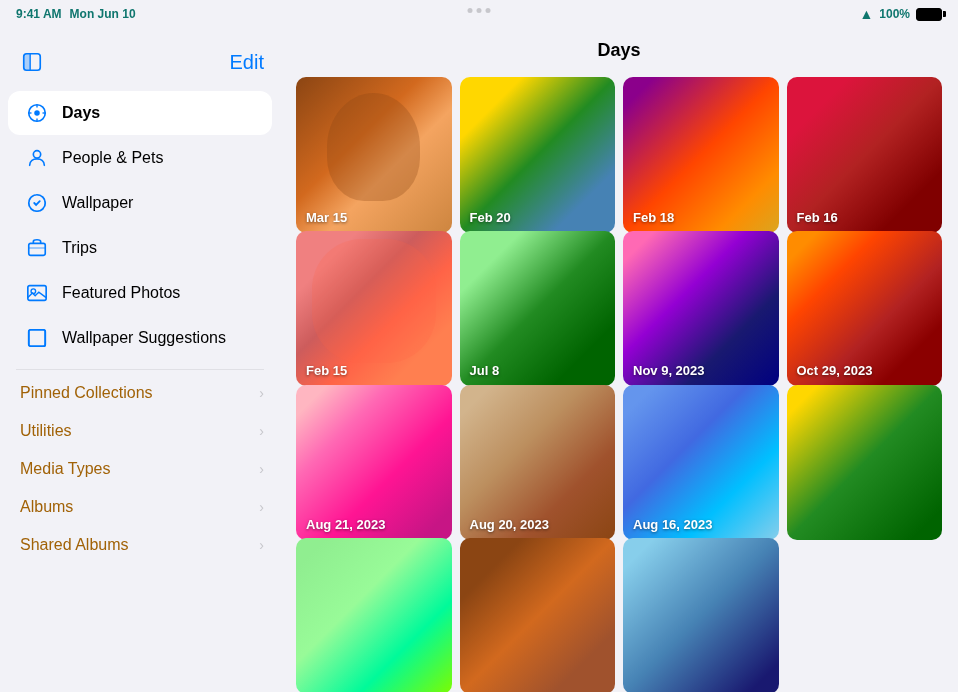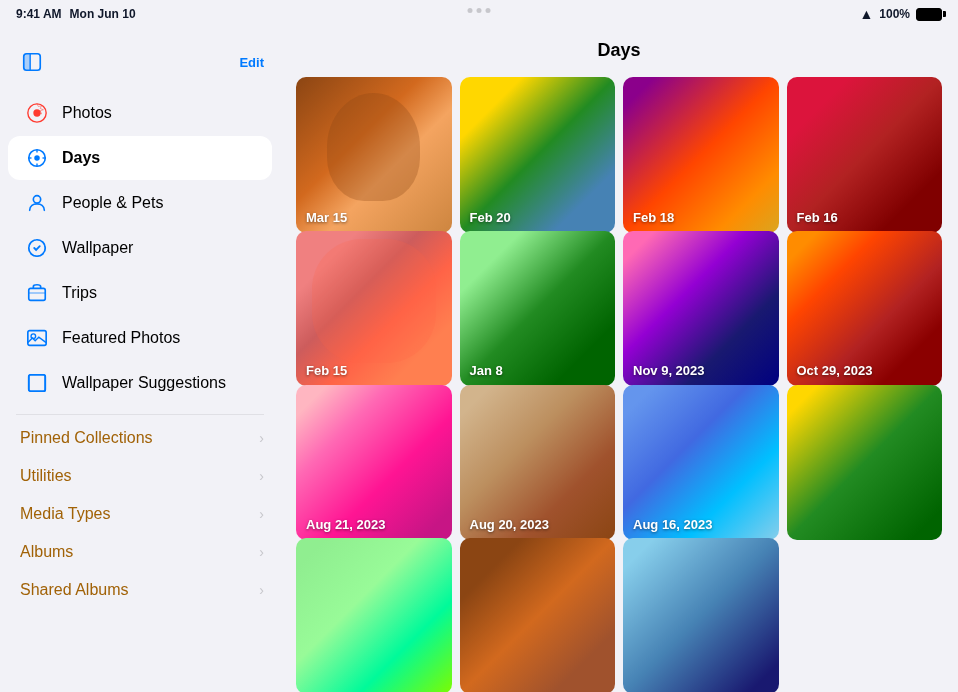--- a/index.html
+++ b/index.html
@@ -15,21 +15,21 @@
     
     .status-bar {
       height: 28px;
       background: #f2f2f7;
       display: flex;
       align-items: center;
       justify-content: space-between;
       padding: 0 16px;
       font-size: 12px;
       font-weight: 600;
-      color: #0f172a;
+      color: #0f766e;
     }
     .status-bar-left { display: flex; align-items: center; gap: 8px; }
     .status-bar-right { display: flex; align-items: center; gap: 6px; }
     .wifi-icon { font-size: 14px; }
     .battery { 
       display: inline-block;
       width: 26px;
       height: 13px;
       border: 1.5px solid #000;
       border-radius: 3px;
@@ -79,22 +79,22 @@
       width: 32px;
       height: 32px;
       display: flex;
       align-items: center;
       justify-content: center;
       cursor: pointer;
     }
 
     .sidebar-edit-btn {
       color: #007aff;
-      font-size: 13px;
-      font-weight: 700;
+      font-size: 20px;
+      font-weight: 400;
       cursor: pointer;
     }
 
     .sidebar-nav-item {
       display: flex;
       align-items: center;
       padding: 9px 16px;
       gap: 12px;
       cursor: pointer;
       border-radius: 12px;
@@ -276,30 +276,20 @@
           <rect x="3" y="3" width="18" height="18" rx="3" stroke="#007aff" stroke-width="1.8" fill="none"></rect>
           <rect x="3" y="3" width="7" height="18" rx="2" fill="#007aff" opacity="0.3"></rect>
           <line x1="10" y1="3" x2="10" y2="21" stroke="#007aff" stroke-width="1.5"></line>
         </svg>
       </div>
       <span class="sidebar-edit-btn">Edit</span>
     </div>
 
     <div>
 
-      <div class="sidebar-nav-item">
-        <div class="item-icon sidebar-icon-photos">
-          <svg width="22" height="22" viewBox="0 0 24 24">
-            <circle cx="12" cy="12" r="10" fill="none" stroke="#ff3b30" stroke-width="1.5"></circle>
-            <circle cx="12" cy="12" r="4" fill="#ff3b30"></circle>
-            <path d="M12 2 L13.5 5 L17 4 L15.5 7 L19 8.5 L15.5 9.5 L17 13 L13.5 11.5 L12 15" fill="none" stroke="#ff3b30" stroke-width="1" opacity="0.5"></path>
-          </svg>
-        </div>
-        <span class="item-label">Photos</span>
-      </div>
 
       <div class="sidebar-nav-item active">
         <div class="item-icon sidebar-icon-days">
           <svg width="22" height="22" viewBox="0 0 24 24">
             <circle cx="12" cy="12" r="9" fill="none" stroke="#007aff" stroke-width="1.8"></circle>
             <circle cx="12" cy="12" r="3" fill="#007aff"></circle>
             <line x1="12" y1="3" x2="12" y2="6" stroke="#007aff" stroke-width="1.5"></line>
             <line x1="12" y1="18" x2="12" y2="21" stroke="#007aff" stroke-width="1.5"></line>
             <line x1="3" y1="12" x2="6" y2="12" stroke="#007aff" stroke-width="1.5"></line>
             <line x1="18" y1="12" x2="21" y2="12" stroke="#007aff" stroke-width="1.5"></line>
@@ -402,21 +392,21 @@
         <div class="photo-tile tile-3">
           <span class="photo-date">Feb 18</span>
         </div>
         <div class="photo-tile tile-4">
           <span class="photo-date">Feb 16</span>
         </div>
         <div class="photo-tile tile-5">
           <span class="photo-date">Feb 15</span>
         </div>
         <div class="photo-tile tile-6">
-          <span class="photo-date">Jan 8</span>
+          <span class="photo-date">Jul 8</span>
         </div>
         <div class="photo-tile tile-7">
           <span class="photo-date">Nov 9, 2023</span>
         </div>
         <div class="photo-tile tile-8">
           <span class="photo-date">Oct 29, 2023</span>
         </div>
         <div class="photo-tile tile-9">
           <span class="photo-date">Aug 21, 2023</span>
         </div>

